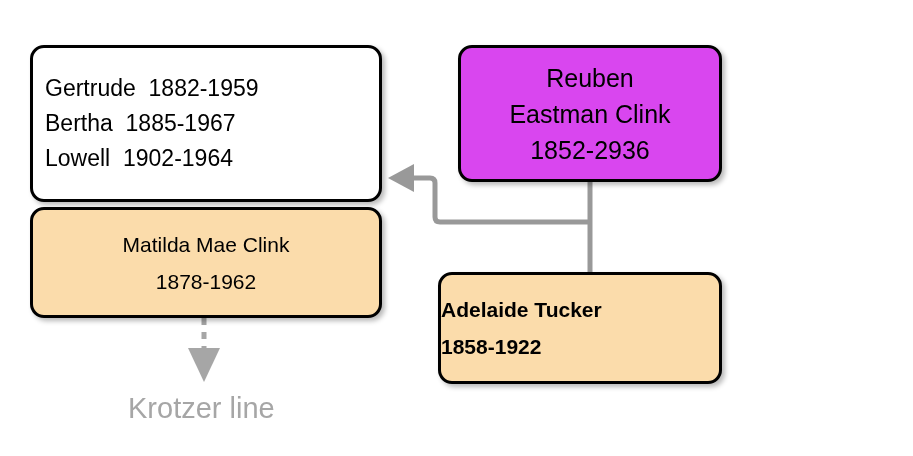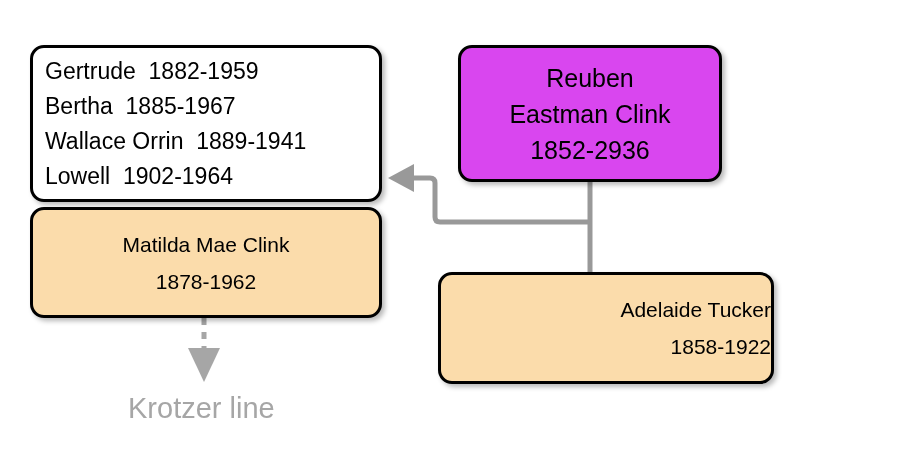--- a/index.html
+++ b/index.html
@@ -57,25 +57,26 @@
     top: 45px;
     width: 264px;
     height: 137px;
     background: #d946ef;
     align-items: center;
     z-index: 5;
   }
   .node-adelaide {
     left: 438px;
     top: 272px;
-    width: 336px;
+    width: 284px;
     height: 112px;
     background: #fbdcab;
-    align-items: flex-end;
+    align-items: flex-start;
     z-index: 5;
+    font-weight: bold;
   }
   .node .ln {
     font-size: 25px;
     line-height: 34px;
     text-align: center;
     white-space: nowrap;
   }
   .node-matilda .ln,
   .node-adelaide .ln {
     font-size: 21px;
@@ -126,21 +127,20 @@
     <path d="M 590 222 L 440 222 Q 435 222 435 217 L 435 183 Q 435 178 430 178 L 408 178" fill="none" stroke="#999999" stroke-width="5" stroke-linecap="butt"></path>
     <polygon points="388,178 414,164 414,192" fill="#999999"></polygon>
 
     <path d="M 204 318 L 204 350" fill="none" stroke="#a6a6a6" stroke-width="5" stroke-dasharray="7 7"></path>
     <polygon points="204,382 188,348 220,348" fill="#a6a6a6"></polygon>
   </svg>
 
   <div class="node node-children">
     <div class="line">Gertrude  1882-1959</div>
     <div class="line">Bertha  1885-1967</div>
-    <div class="line">Wallace Orrin  1889-1941</div>
     <div class="line">Lowell  1902-1964</div>
   </div>
 
   <div class="node node-matilda">
     <div class="ln">Matilda Mae Clink</div>
     <div class="ln">1878-1962</div>
   </div>
 
   <div class="node node-reuben">
     <div class="ln">Reuben</div>

